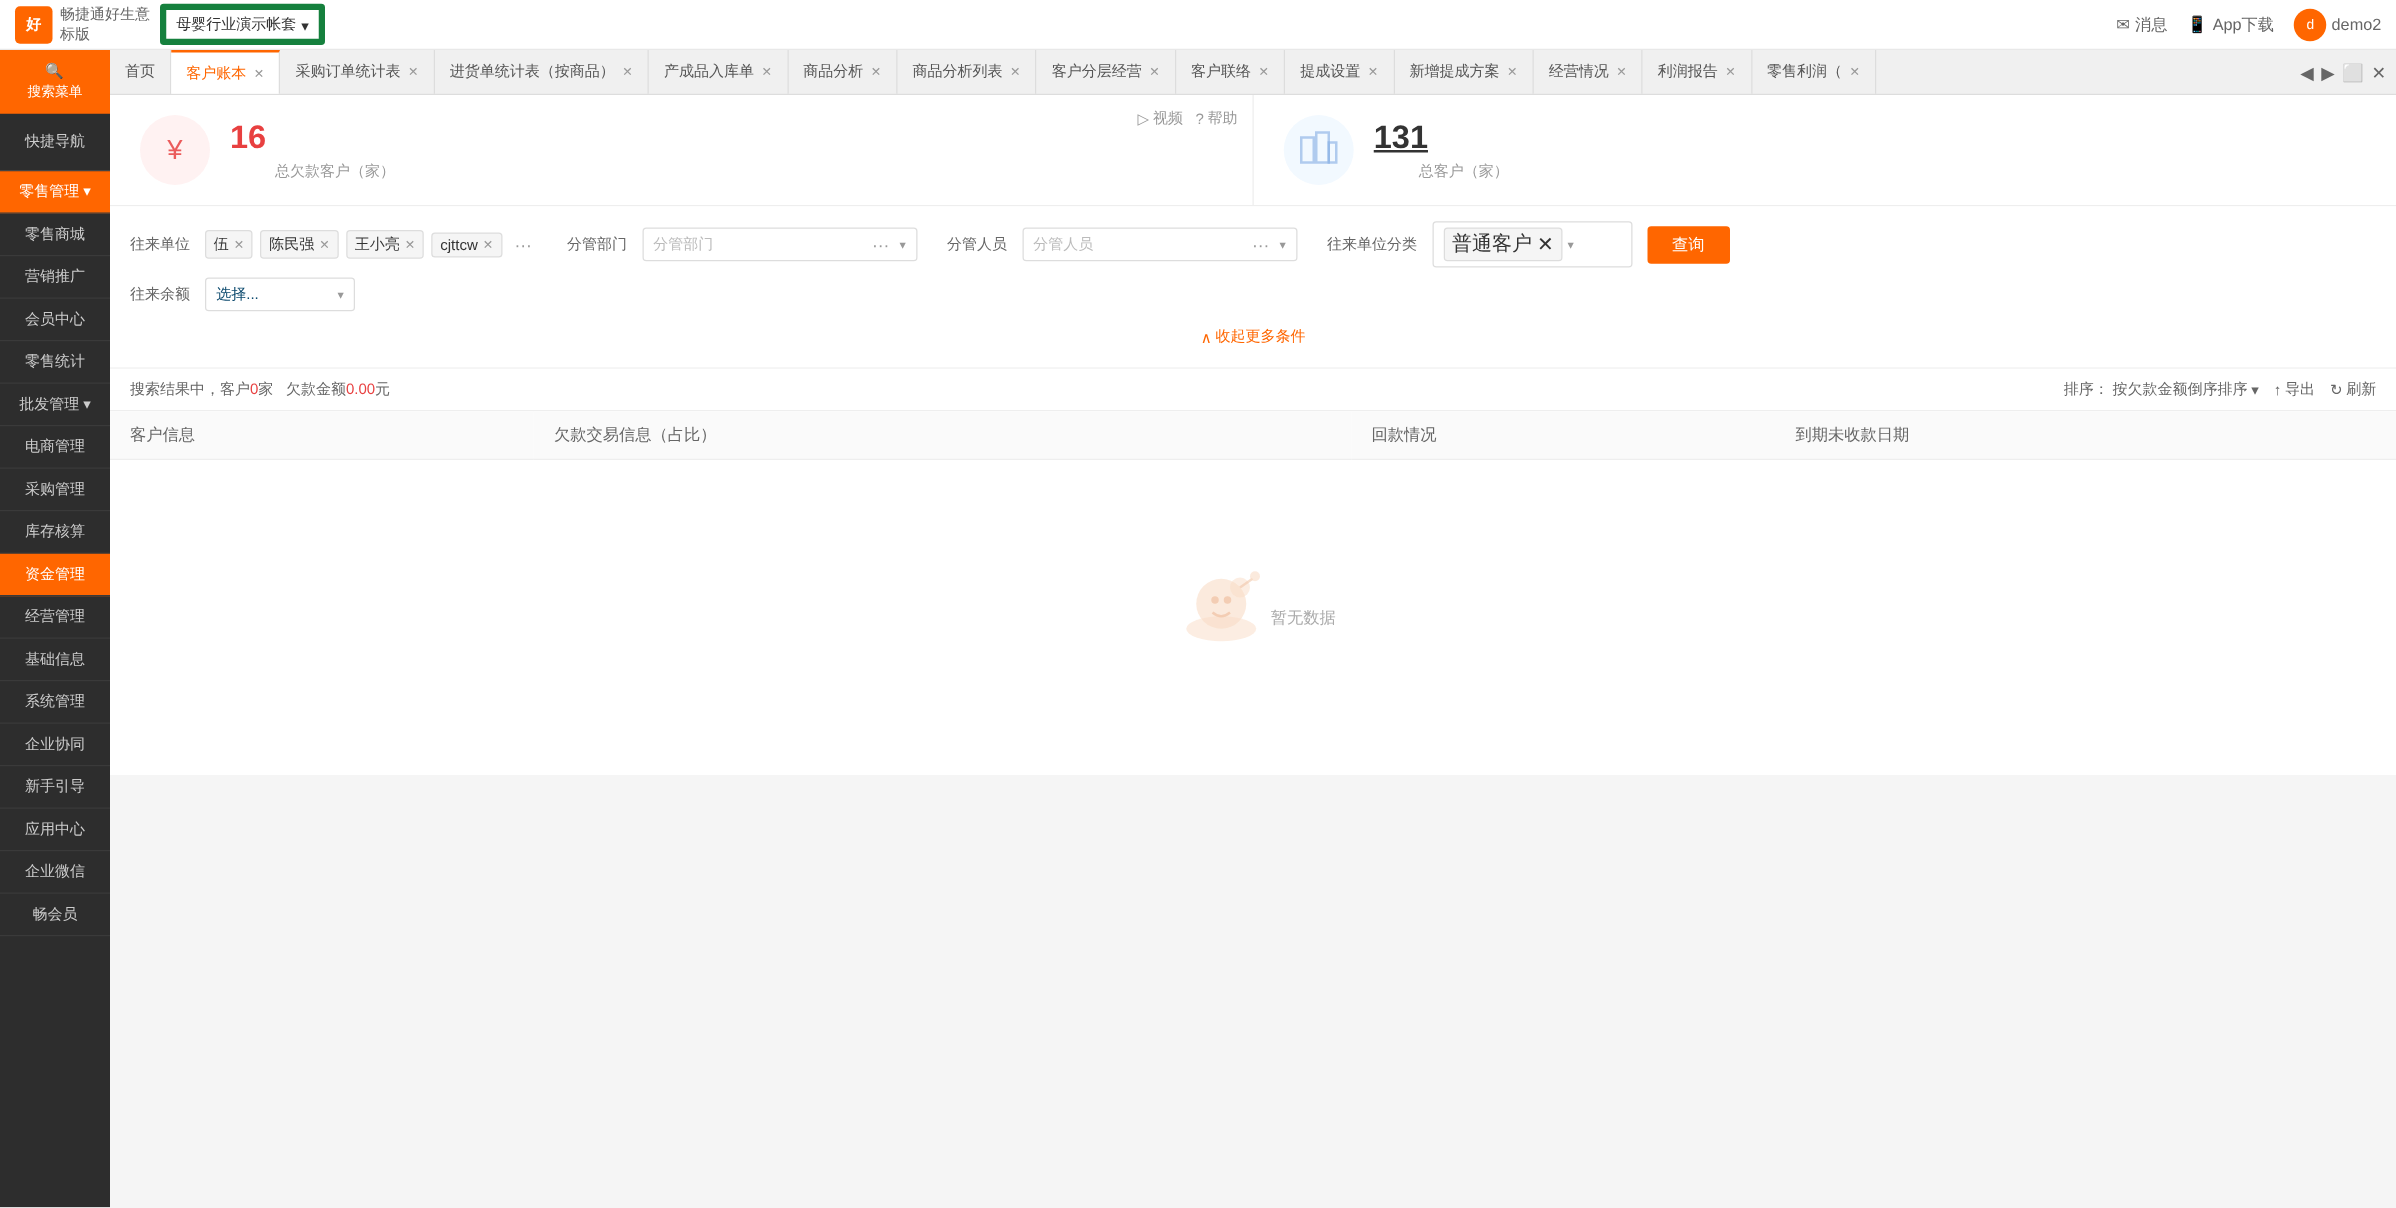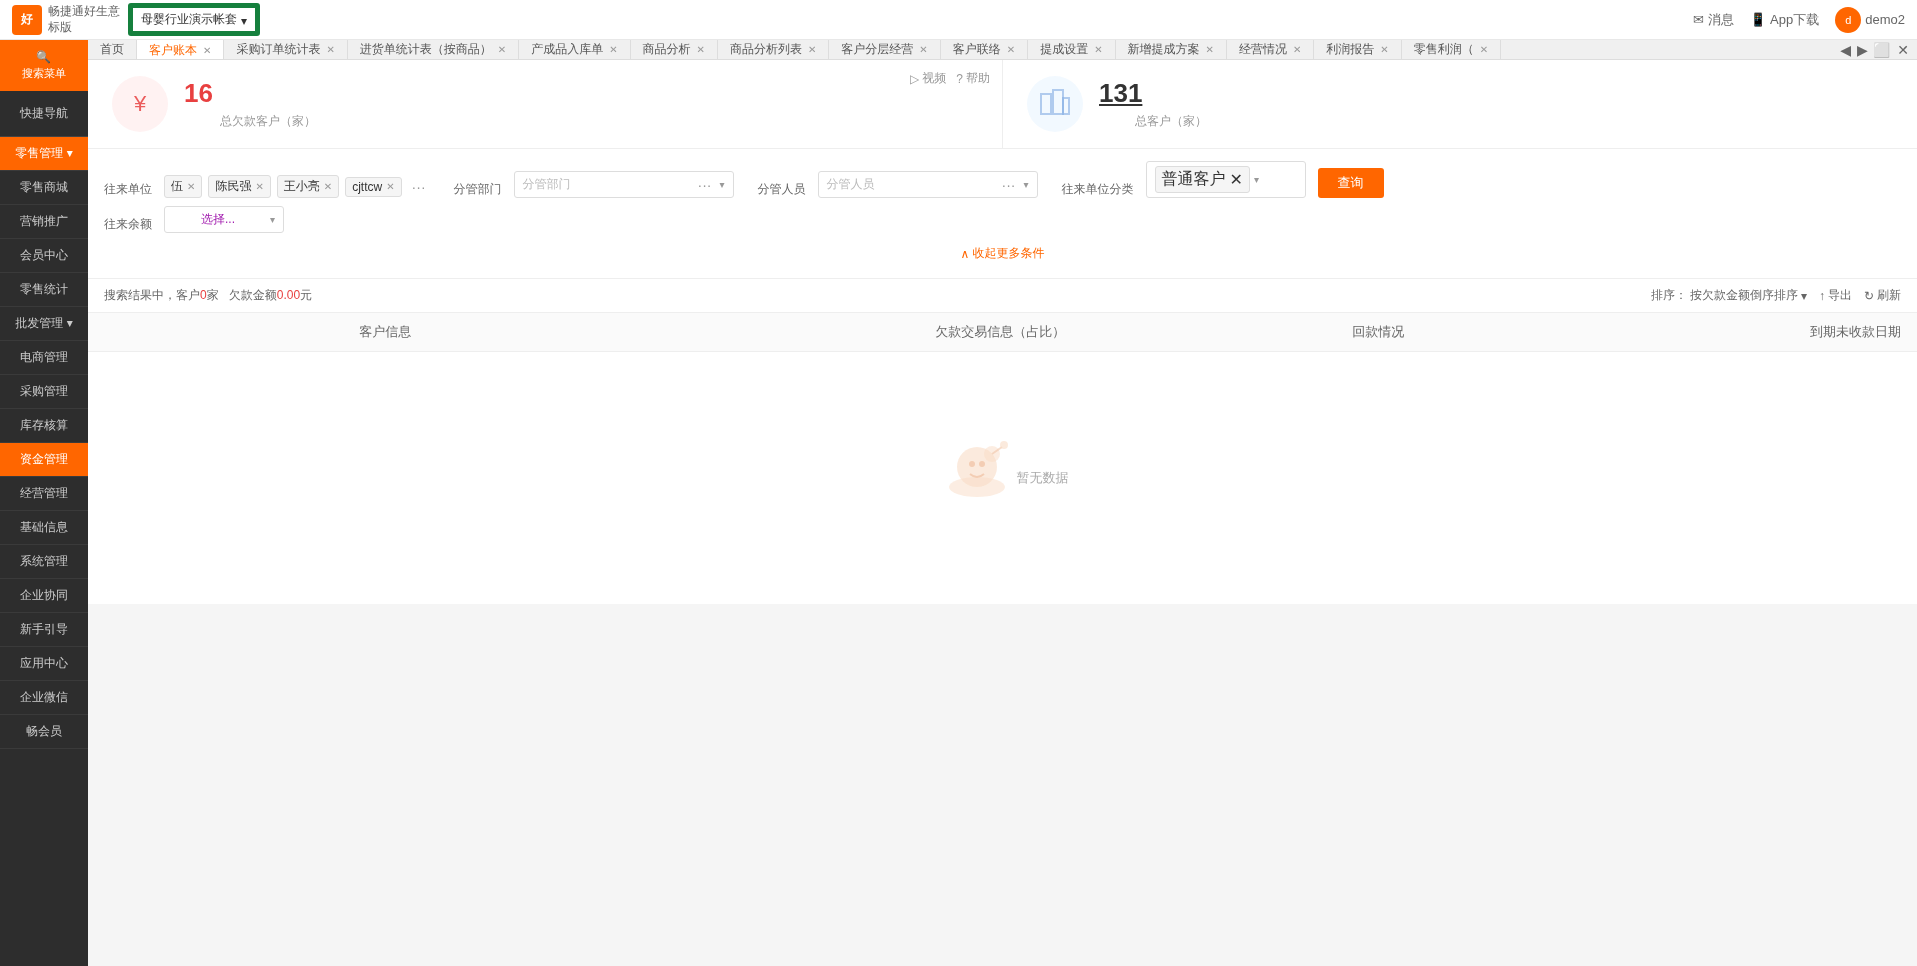--- a/index.html
+++ b/index.html
@@ -24,21 +24,21 @@
     .sidebar-search { padding: 10px 8px; background: #ff6600; color: #fff; text-align: center; font-size: 12px; cursor: pointer; }
     .sidebar-nav { padding: 6px 0; border-bottom: 1px solid #444; }
     .sidebar-nav-item { padding: 8px 4px; text-align: center; font-size: 12px; color: #ccc; cursor: pointer; }
     .sidebar-section { padding: 8px 4px; text-align: center; font-size: 12px; color: #ccc; cursor: pointer; border-bottom: 1px solid #3a3a3a; }
     .sidebar-section.active { background: #ff6600; color: #fff; }
 
     
     .content-area { flex: 1; display: flex; flex-direction: column; overflow: hidden; }
 
     
-    .tab-bar { height: 20px; background: #f0f0f0; display: flex; align-items: center; border-bottom: 1px solid #ddd; flex-shrink: 0; overflow: hidden; }
+    .tab-bar { height: 36px; background: #f0f0f0; display: flex; align-items: center; border-bottom: 1px solid #ddd; flex-shrink: 0; overflow: hidden; }
     .tab-item { display: flex; align-items: center; gap: 4px; padding: 0 12px; height: 36px; font-size: 12px; color: #555; cursor: pointer; border-right: 1px solid #ddd; white-space: nowrap; flex-shrink: 0; }
     .tab-item.active { background: #fff; color: #ff6600; border-top: 2px solid #ff6600; }
     .tab-item .close-x { color: #999; font-size: 10px; margin-left: 2px; }
     .tab-controls { display: flex; align-items: center; margin-left: auto; padding: 0 8px; gap: 6px; }
     .tab-control-btn { color: #666; cursor: pointer; font-size: 14px; }
 
     
     .page-content { flex: 1; overflow-y: auto; background: #f5f5f5; padding: 0; }
 
     
@@ -53,21 +53,21 @@
     .stat-value { font-size: 26px; font-weight: bold; line-height: 1.2; }
     .stat-value.red { color: #e84040; }
     .stat-value.negative { color: #e84040; }
     .stat-value.black { color: #333; text-decoration: underline; }
     .stat-label { font-size: 12px; color: #999; margin-top: 4px; margin-left: 36px; }
     .video-help { position: absolute; top: 10px; right: 12px; display: flex; gap: 10px; font-size: 12px; color: #999; }
     .video-help span { cursor: pointer; display: flex; align-items: center; gap: 3px; }
 
     
     .filter-area { background: #fff; padding: 12px 16px; border-bottom: 1px solid #eee; }
-    .filter-row { display: flex; align-items: flex-end; gap: 12px; margin-bottom: 8px; flex-wrap: wrap; }
+    .filter-row { display: flex; align-items: center; gap: 12px; margin-bottom: 8px; flex-wrap: wrap; }
     .filter-label { font-size: 12px; color: #666; white-space: nowrap; }
     .filter-tags { display: flex; align-items: center; gap: 6px; flex-wrap: wrap; }
     .filter-tag { display: flex; align-items: center; gap: 4px; background: #f5f5f5; border: 1px solid #ddd; border-radius: 3px; padding: 2px 6px; font-size: 12px; color: #333; }
     .filter-tag .remove { color: #999; cursor: pointer; font-size: 10px; }
     .filter-more { color: #999; cursor: pointer; font-size: 12px; }
     .filter-select { display: flex; align-items: center; border: 1px solid #ddd; border-radius: 3px; padding: 4px 8px; font-size: 12px; color: #333; background: #fff; cursor: pointer; min-width: 120px; }
     .filter-select-wide { min-width: 220px; }
     .filter-classification-tag { display: flex; align-items: center; gap: 4px; background: #f5f5f5; border: 1px solid #ddd; border-radius: 3px; padding: 2px 6px; font-size: 16px; }
     .collapse-btn { color: #ff6600; cursor: pointer; font-size: 12px; display: flex; align-items: center; gap: 3px; margin: 0 auto; text-align: center; }
     .collapse-row { display: flex; justify-content: center; padding: 4px 0; }
@@ -75,21 +75,21 @@
     
     .result-bar { background: #fff; padding: 8px 16px; display: flex; align-items: center; justify-content: space-between; border-bottom: 1px solid #eee; gap: 12px; }
     .result-info { font-size: 12px; color: #666; }
     .result-info em { color: #e84040; font-style: normal; }
     .result-actions { display: flex; align-items: center; gap: 12px; font-size: 12px; color: #666; }
     .result-actions span { cursor: pointer; display: flex; align-items: center; gap: 3px; }
     .sort-select { display: flex; align-items: center; gap: 4px; cursor: pointer; }
 
     
     .data-table { width: 100%; border-collapse: collapse; background: #fff; }
-    .data-table th { background: #fafafa; padding: 10px 16px; text-align: right; font-size: 13px; color: #666; border-bottom: 1px solid #eee; font-weight: normal; }
+    .data-table th { background: #fafafa; padding: 10px 16px; text-align: left; font-size: 13px; color: #666; border-bottom: 1px solid #eee; font-weight: normal; }
     .data-table td { padding: 10px 16px; border-bottom: 1px solid #eee; font-size: 13px; color: #333; }
 
     
     .empty-state { display: flex; flex-direction: row; align-items: center; justify-content: center; padding: 80px 0; }
     .empty-icon { width: 80px; height: 80px; margin-bottom: 12px; opacity: 0.6; }
     .empty-text { font-size: 13px; color: #aaa; }
 
     
     .query-btn { background: #ff6600; color: #fff; border: none; border-radius: 3px; padding: 6px 20px; font-size: 13px; cursor: pointer; }
 
@@ -284,21 +284,21 @@
             </div>
             <span class="chevron">▾</span>
           </div>
 
           <button class="query-btn">查询</button>
         </div>
 
         <div class="filter-row">
           <span class="filter-label">往来余额</span>
           <div class="filter-select" style="min-width:120px;">
-            <span style="color:#a21caf;flex:1;margin-left:28px;">选择...</span>
+            <span style="color:#0c4a6e;flex:1;">选择...</span>
             <span class="chevron">▾</span>
           </div>
         </div>
 
         <div class="collapse-row">
           <span class="collapse-btn">
             <span>∧</span>
             <span>收起更多条件</span>
           </span>
         </div>

